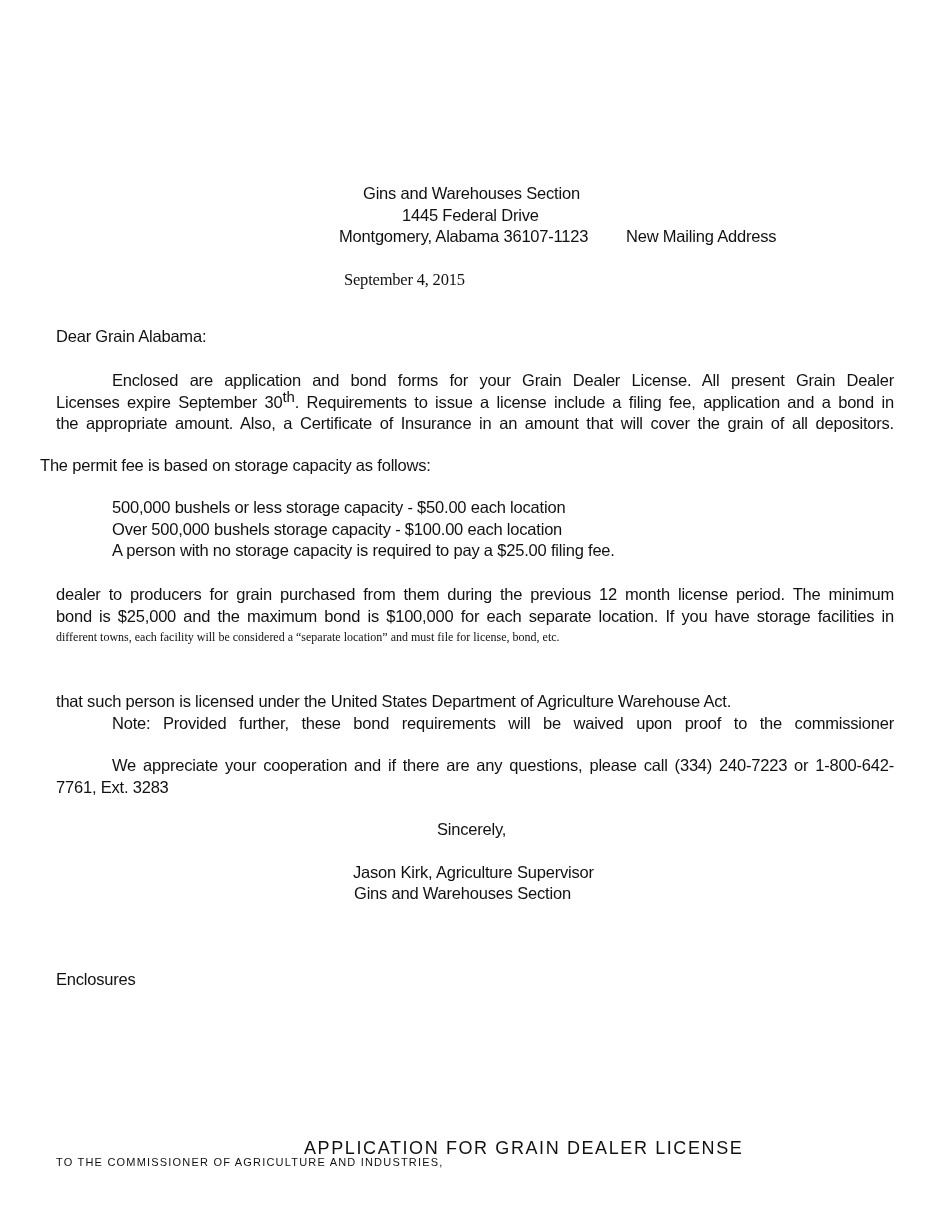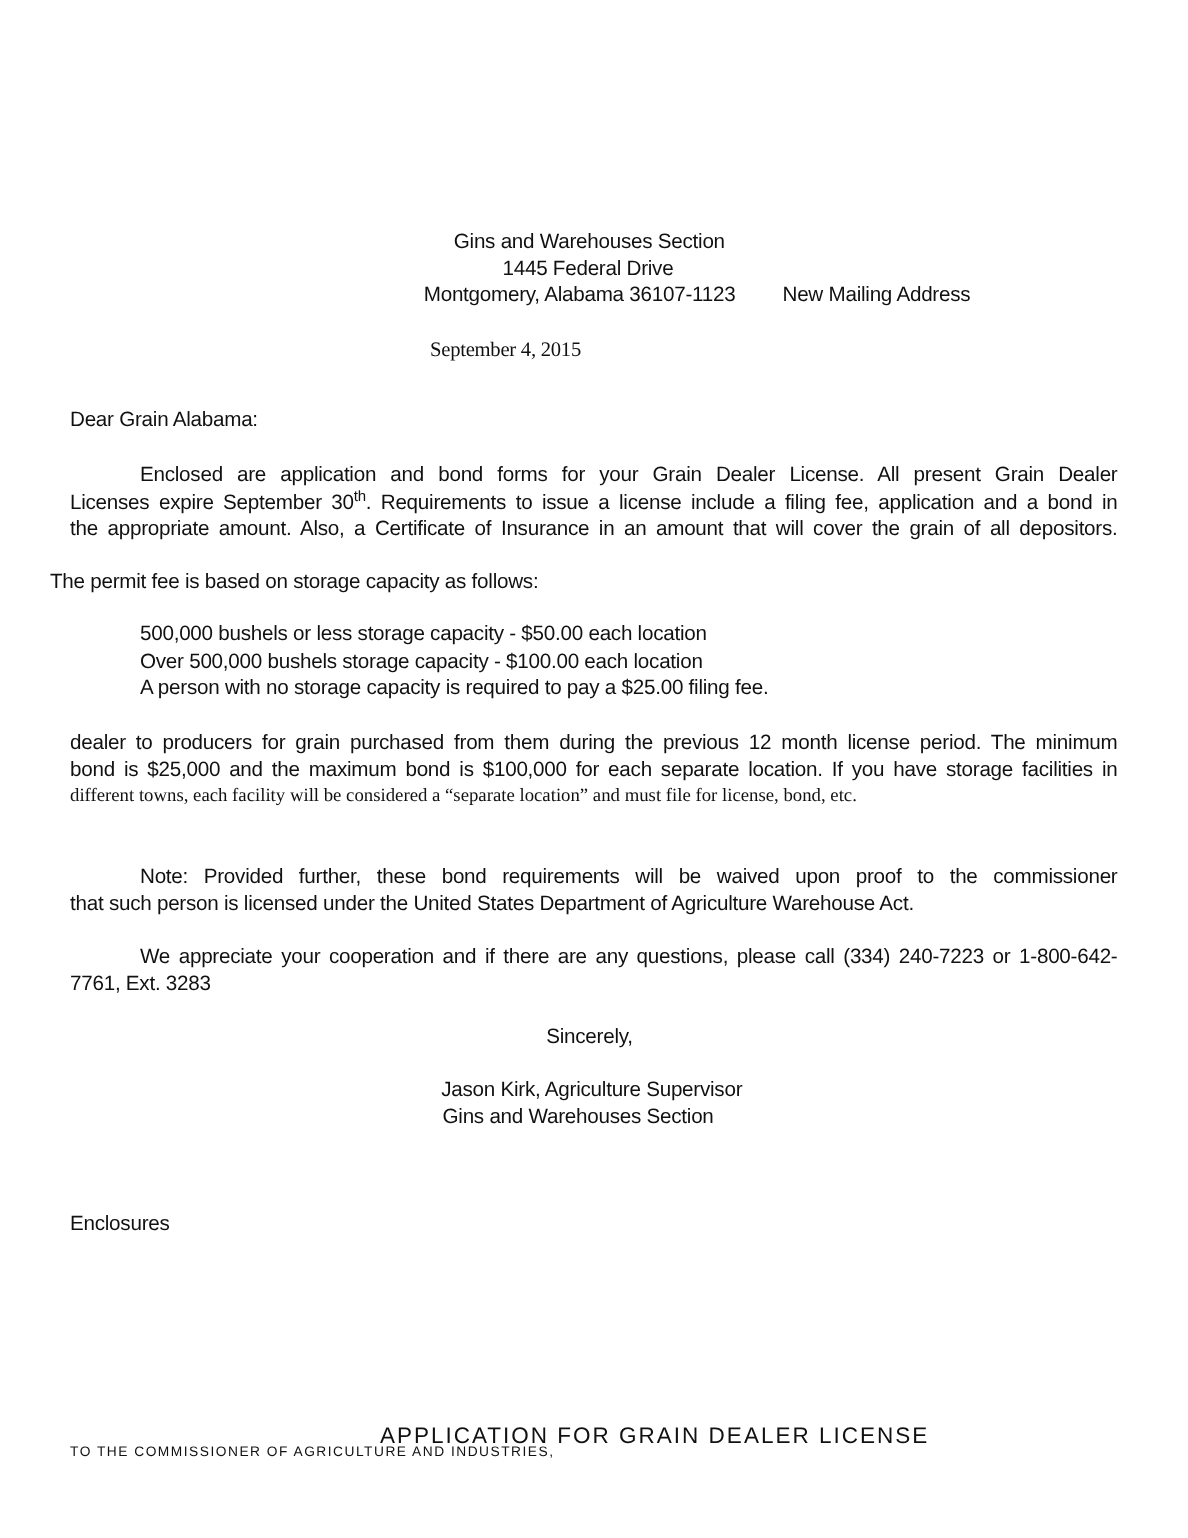--- a/index.html
+++ b/index.html
@@ -29,24 +29,24 @@
     .para .line {
       display: block;
       text-align: justify;
       text-align-last: justify;
       white-space: nowrap;
     }
     .para .line.last { text-align-last: left; }
     .indent { padding-left: 56px; }
     .serif {
       font-family: "Liberation Serif", serif;
-      font-size: 15px;
+      font-size: 12px;
       letter-spacing: 0;
     }
-    sup { font-size: 12px; line-height: 0; vertical-align: 6px; }
+    sup { font-size: 15px; line-height: 0; vertical-align: 6px; }
     .list-item {
       position: absolute;
       left: 112px;
       white-space: nowrap;
     }
     .caps {
       letter-spacing: 1.6px;
       font-size: 18px;
     }
     .caps-small {
@@ -77,22 +77,22 @@
 <div class="list-item" style="top:520px;">Over 500,000 bushels storage capacity - $100.00 each location</div>
 <div class="list-item" style="top:541px;">A person with no storage capacity is required to pay a $25.00 filing fee.</div>
 
 <div class="para" style="top:584px;">
   <span class="line">dealer to producers for grain purchased from them during the previous 12 month license period.  The minimum</span>
   <span class="line">bond is $25,000 and the maximum bond is $100,000 for each separate location.  If you have storage facilities in</span>
   <span class="line last serif">different towns, each facility will be considered a “separate location” and must file for license, bond, etc.</span>
 </div>
 
 <div class="para" style="top:691px;">
+  <span class="line last">that such person is licensed under the United States Department of Agriculture Warehouse Act.</span>
   <span class="line indent">Note:  Provided further, these bond requirements will be waived upon proof to the commissioner</span>
-  <span class="line last">that such person is licensed under the United States Department of Agriculture Warehouse Act.</span>
 </div>
 
 <div class="para" style="top:755px;">
   <span class="line indent">We appreciate your cooperation and if there are any questions, please call (334) 240-7223 or 1-800-642-</span>
   <span class="line last">7761, Ext. 3283</span>
 </div>
 
 <div class="abs" style="left:437px; top:820px;">Sincerely,</div>
 <div class="abs" style="left:353px; top:863px;">Jason Kirk, Agriculture Supervisor</div>
 <div class="abs" style="left:354px; top:884px;">Gins and Warehouses Section</div>

